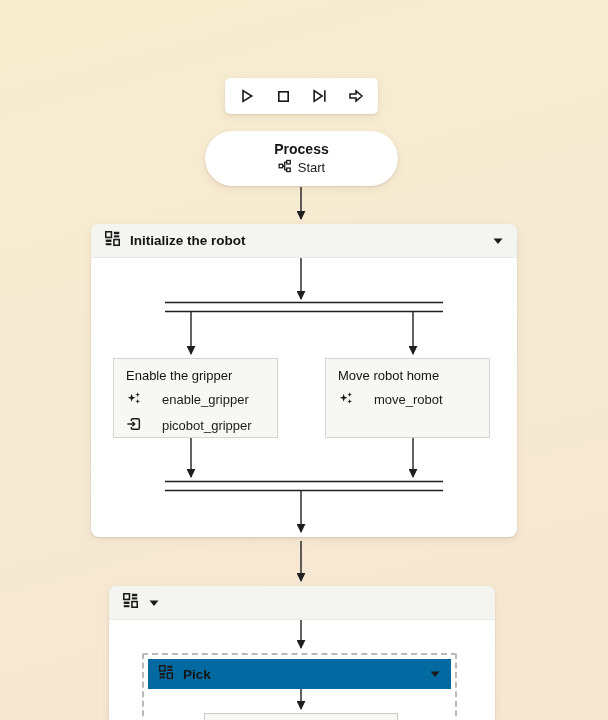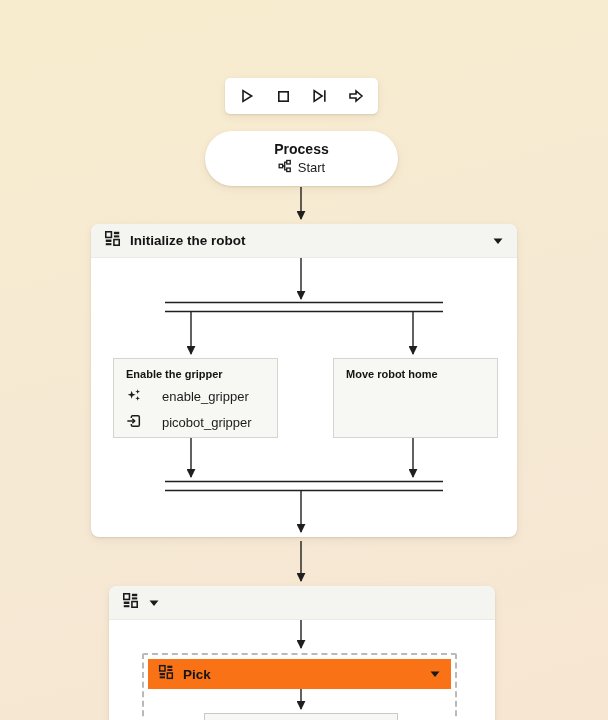--- a/index.html
+++ b/index.html
@@ -29,28 +29,28 @@
   .c-init { left:91px; top:224px; width:426px; height:313px; }
   .c-pap  { left:109px; top:586px; width:386px; height:160px; }
   .c-header { height:34px; background:#f4f4f1; border-bottom:1px solid #eaeae6;
     border-radius:8px 8px 0 0; display:flex; align-items:center; padding:0 13px; gap:9px; }
   .c-header .label { font-size:13.5px; font-weight:700; color:#141414; flex:1 1 auto; }
   .chev { flex:0 0 auto; display:flex; }
   
   .pick-box { position:absolute; left:142px; top:653px; width:315px; height:92px;
     background:#ffffff; border:2px dashed #b9b9b5; border-radius:2px; }
   .pick-header { position:absolute; left:4px; top:4px; right:4px; height:30px;
-    background:#f97316; display:flex; align-items:center; padding:0 10px; gap:9px; }
+    background:#0369a1; display:flex; align-items:center; padding:0 10px; gap:9px; }
   .pick-header .label { font-size:13.5px; font-weight:700; color:#141414; flex:1 1 auto; }
   
   .task { position:absolute; width:165px; height:80px; background:#f7f7f4;
     border:1px solid #d4d4d0; padding:9px 12px; }
   .task-left  { left:113px; top:358px; }
-  .task-right { left:333px; top:358px; }
-  .task-title { font-size:11px; font-weight:700; color:#141414; }
+  .task-right { left:325px; top:358px; }
+  .task-title { font-size:13px; font-weight:400; color:#141414; }
   .task-row { display:flex; align-items:center; gap:20px; margin-top:7px;
     font-size:13px; color:#1c1c1c; }
   .task-row svg { flex:0 0 auto; }
   
   .stub-node { position:absolute; left:204px; top:713px; width:194px; height:30px;
     background:#f7f7f4; border:1px solid #c9c9c5; }
   
   .arrows { position:absolute; left:0; top:0; width:608px; height:720px;
     pointer-events:none; }
 </style>
@@ -138,20 +138,28 @@
             <path d="M8 7.5 V6 a2 2 0 0 1 2-2 h8 a2 2 0 0 1 2 2 v12 a2 2 0 0 1 -2 2 h-8 a2 2 0 0 1 -2-2 v-1.5"></path>
             <line x1="2" y1="12" x2="12.5" y2="12"></line>
             <path d="M9.5 8.5 L13 12 L9.5 15.5" stroke-linejoin="miter"></path>
           </svg></span>
       <span>picobot_gripper</span>
     </div>
   </div>
 
   <div class="task task-right">
     <div class="task-title">Move robot home</div>
+    <div class="task-row">
+      <span><svg width="16" height="16" viewBox="0 0 24 24" fill="#1a1a1a">
+            <path d="M8.5 5.5 L10 10 L14.5 11.5 L10 13 L8.5 17.5 L7 13 L2.5 11.5 L7 10 Z"></path>
+            <path d="M17.5 3.5 L18.4 6 L21 7 L18.4 8 L17.5 10.5 L16.6 8 L14 7 L16.6 6 Z"></path>
+            <path d="M17.5 13.5 L18.4 16 L21 17 L18.4 18 L17.5 20.5 L16.6 18 L14 17 L16.6 16 Z"></path>
+          </svg></span>
+      <span>move_robot</span>
+    </div>
   </div>
 
   <div class="surface container c-pap">
     <div class="c-header">
       <span><svg width="17" height="17" viewBox="0 0 24 24">
             <rect x="2.5" y="2.5" width="8" height="8" fill="none" stroke="#1a1a1a" stroke-width="2.2"></rect>
             <rect x="14" y="2.5" width="7.5" height="3.4" fill="#1a1a1a"></rect>
             <rect x="14" y="7.6" width="7.5" height="2.9" fill="#1a1a1a"></rect>
             <rect x="2.5" y="13.5" width="8" height="3.4" fill="#1a1a1a"></rect>
             <rect x="2.5" y="18.6" width="8" height="2.9" fill="#1a1a1a"></rect>

